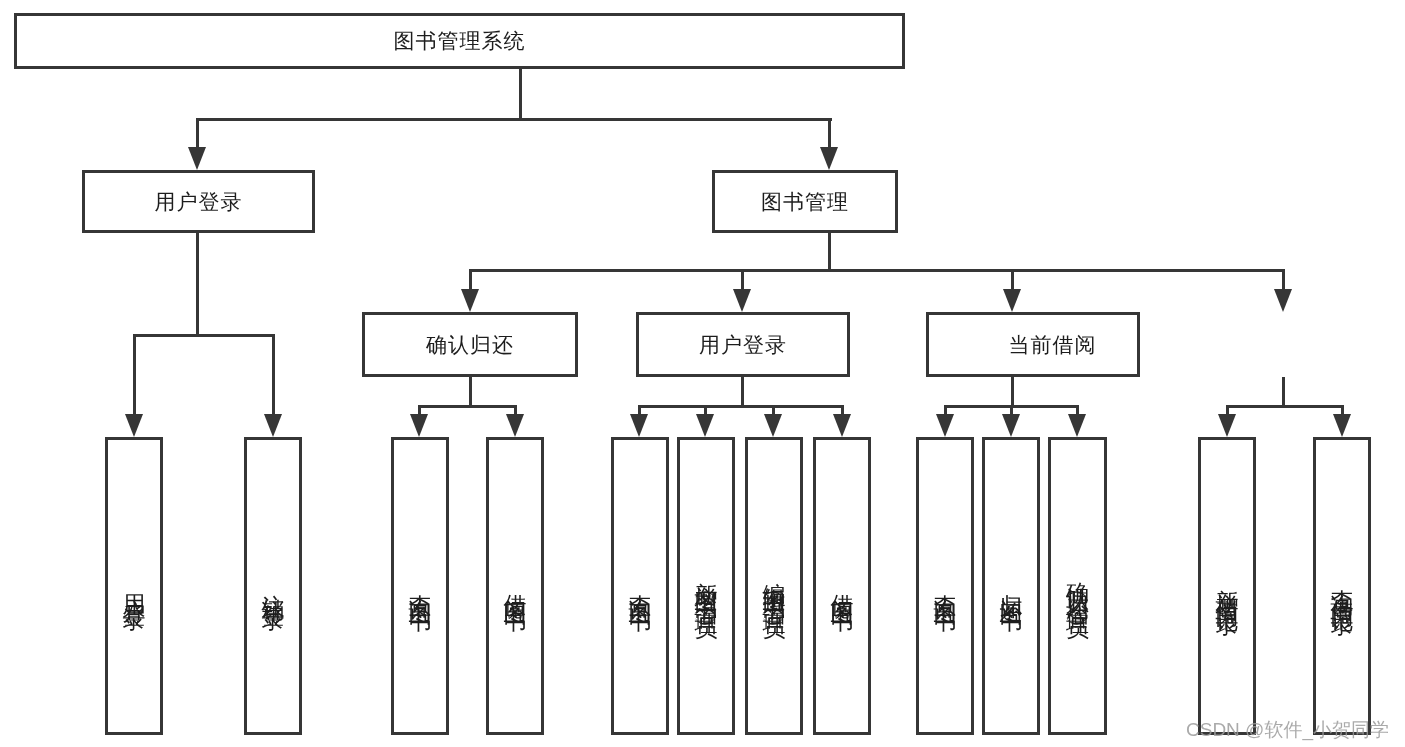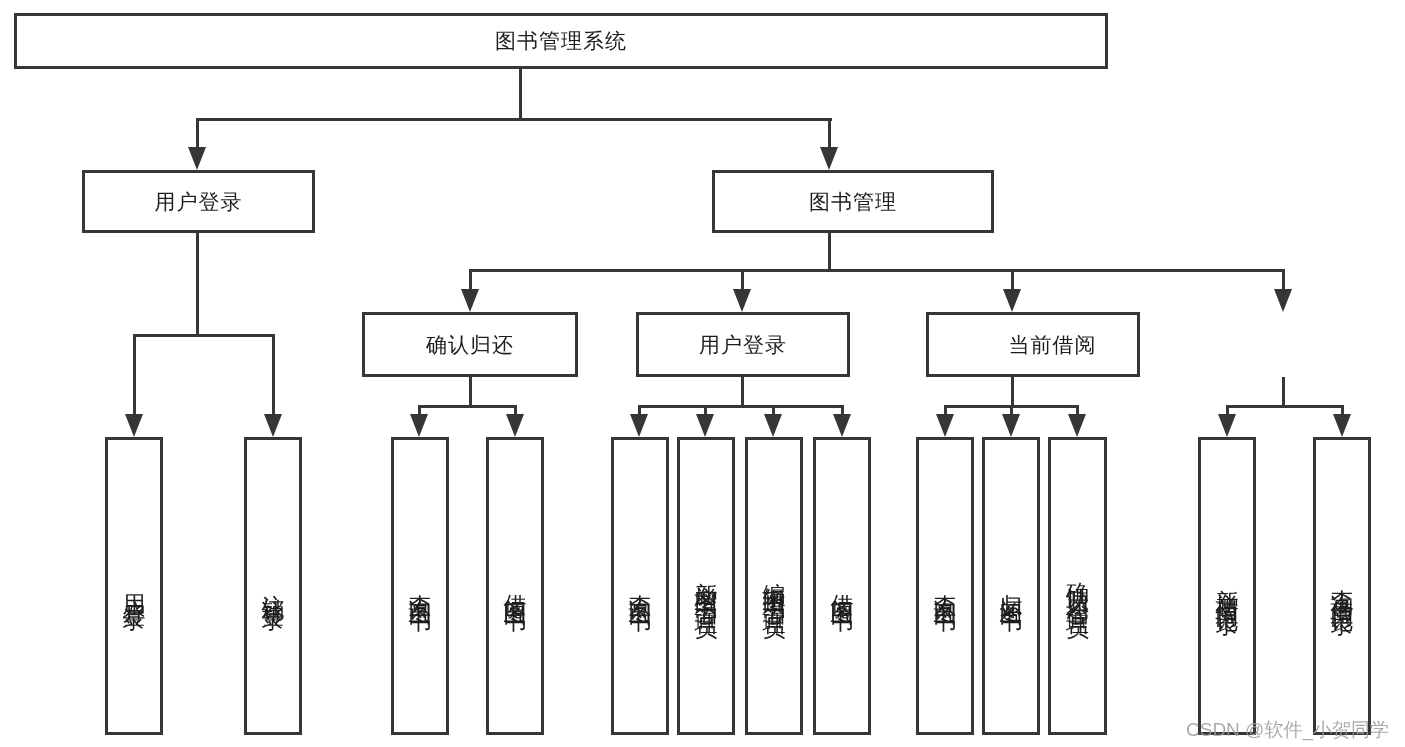--- a/index.html
+++ b/index.html
@@ -52,29 +52,29 @@
     opacity: 0.85;
     white-space: nowrap;
     z-index: 5;
   }
 </style>
 </head>
 <body>
 
 <div class="canvas">
 
-  <div class="box" style="left:14px; top:13px; width:1094px; height:56px;text-align:center;">
+  <div class="box" style="left:14px; top:13px; width:891px; height:56px;text-align:center;">
     <span>图书管理系统</span>
   </div>
 
   <div class="box" style="left:82px; top:170px; width:233px; height:63px;">
     <span>用户登录</span>
   </div>
 
-  <div class="box" style="left:712px; top:170px; width:282px; height:63px;">
+  <div class="box" style="left:712px; top:170px; width:186px; height:63px;">
     <span>图书管理</span>
   </div>
 
   <div class="box" style="left:362px; top:312px; width:216px; height:65px;">
     <span>确认归还</span>
   </div>
 
   <div class="box" style="left:636px; top:312px; width:214px; height:65px;">
     <span>用户登录</span>
   </div>

